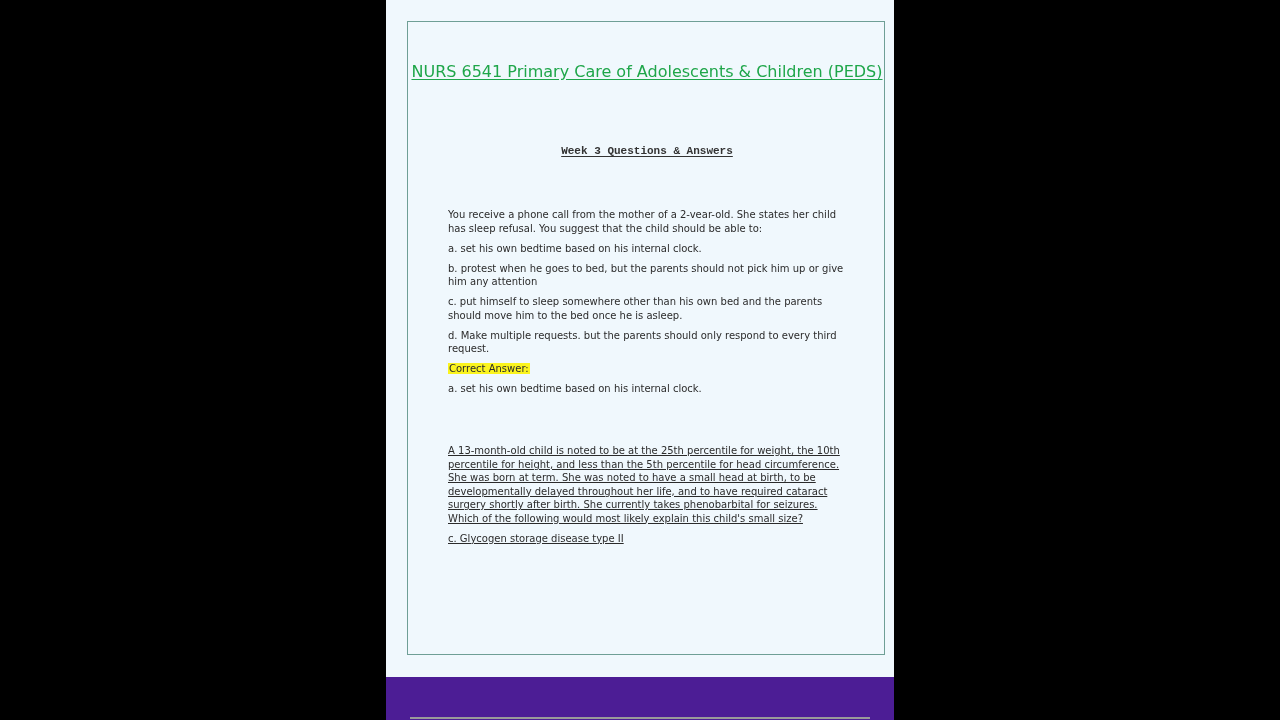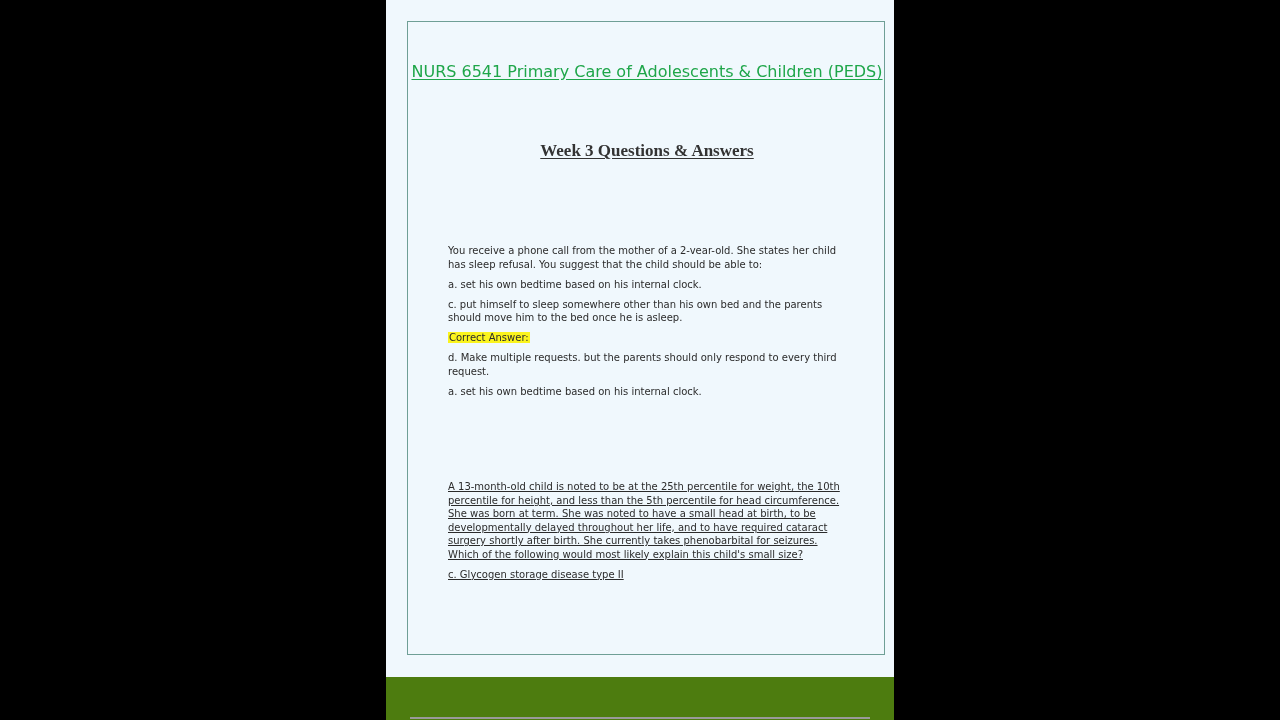--- a/index.html
+++ b/index.html
@@ -15,21 +15,21 @@
       width: 1280px;
       height: 720px;
       background: #000000;
     }
     .page-column {
       position: absolute;
       left: 386px;
       top: 0;
       width: 508px;
       height: 720px;
-      background: #4d7c0f;
+      background: #4c1d95;
     }
     .page {
       position: absolute;
       left: 0;
       top: 0;
       width: 508px;
       height: 677px;
       background: #f0f8fd;
     }
     .frame {
@@ -54,37 +54,36 @@
       color: #1fa64a;
       text-decoration: underline;
       text-underline-offset: 2px;
     }
     .doc-subtitle {
       position: absolute;
       left: 0;
       top: 120px;
       width: 478px;
       text-align: center;
-      font-family: Liberation Serif, serif;
-      font-size: 17px;
+      font-family: Liberation Mono, monospace;
+      font-size: 11px;
       font-weight: bold;
       line-height: 18px;
       color: #333333;
       text-decoration: underline;
       text-underline-offset: 2px;
     }
     .body-text {
       position: absolute;
       left: 40px;
       width: 400px;
       font-family: "DejaVu Sans", sans-serif;
       font-size: 10px;
       line-height: 13.5px;
       color: #2b2b2b;
-      margin-top: 36px;
     }
     .body-text p {
       margin: 0 0 6.5px 0;
     }
     .highlight {
       background: #fbf41e;
       padding: 0 1px;
     }
     .q1 { top: 186px; }
     .q2 { top: 422px; text-decoration: underline; }
@@ -105,23 +104,24 @@
     <div class="page">
       <div class="frame">
 
         <div class="doc-title">NURS 6541 Primary Care of Adolescents &amp; Children (PEDS)</div>
 
         <div class="doc-subtitle">Week 3 Questions &amp; Answers</div>
 
         <div class="body-text q1">
           <p>You receive a phone call from the mother of a 2-vear-old. She states her child has sleep refusal. You suggest that the child should be able to:</p>
           <p>a. set his own bedtime based on his internal clock.</p>
+          <p>b. protest when he goes to bed, but the parents should not pick him up or give him any attention</p>
           <p>c. put himself to sleep somewhere other than his own bed and the parents should move him to the bed once he is asleep.</p>
+          <p>d. Make multiple requests. but the parents should only respond to every third request.</p>
           <p><span class="highlight">Correct Answer:</span></p>
-          <p>d. Make multiple requests. but the parents should only respond to every third request.</p>
           <p>a. set his own bedtime based on his internal clock.</p>
         </div>
 
         <div class="body-text q2">
           <p>A 13-month-old child is noted to be at the 25th percentile for weight, the 10th percentile for height, and less than the 5th percentile for head circumference. She was born at term. She was noted to have a small head at birth, to be developmentally delayed throughout her life, and to have required cataract surgery shortly after birth. She currently takes phenobarbital for seizures. Which of the following would most likely explain this child's small size?</p>
           <p>c. Glycogen storage disease type II</p>
         </div>
 
       </div>
     </div>

